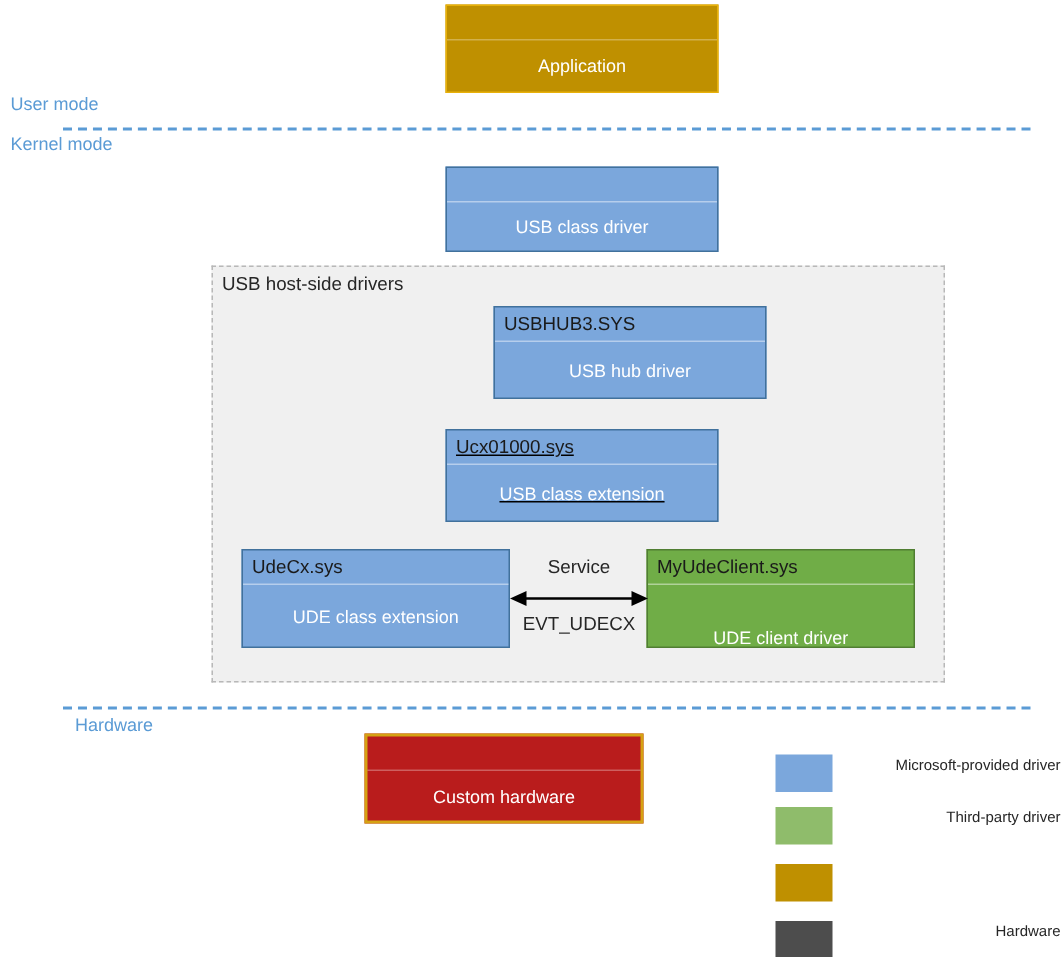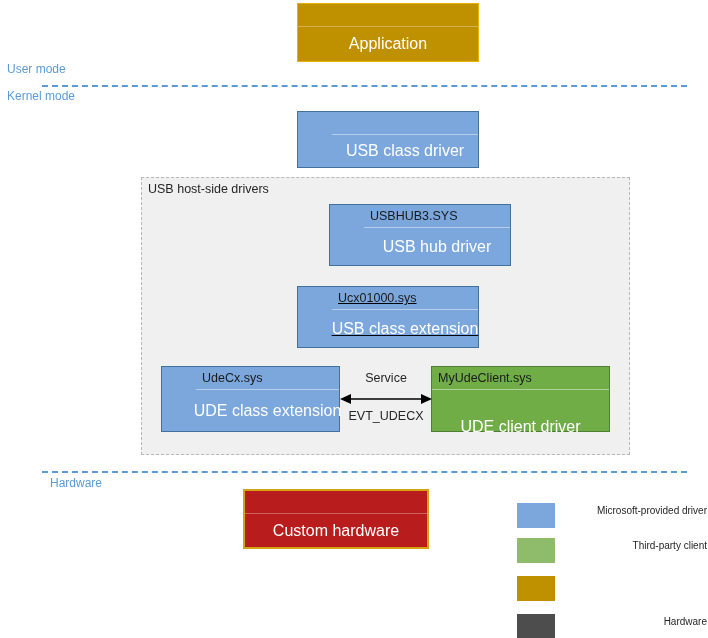--- a/index.html
+++ b/index.html
@@ -32,25 +32,25 @@
     color: #1a1a1a;
     border-bottom: 1px solid rgba(255,255,255,0.45);
     white-space: nowrap;
     overflow: hidden;
   }
   .box .body {
     flex: 1 1 auto;
     display: flex;
     align-items: center;
     justify-content: center;
-    font-size: 16px;
+    font-size: 12px;
     color: #ffffff;
     white-space: nowrap;
   }
-  .box.blue   { background: #7BA7DC; border-color: #41719C; padding-left: 34px; }
+  .box.blue   { background: #7BA7DC; border-color: #41719C; }
   .box.green  { background: #70AD47; border-color: #507E32; }
   .box.gold   { background: #BF9000; border-color: #E8B10A; }
   .box.gray   { background: #b91c1c; border-color: #D5A213; border-width: 2px; }
   .box.gray .hdr { border-bottom-color: rgba(255,255,255,0.30); }
   .box.gold .hdr { border-bottom-color: rgba(255,255,255,0.30); }
 
   
   .group {
     position: absolute;
     background: #F0F0F0;
@@ -168,21 +168,21 @@
 
   <div class="legend" style="left:517px; top:503px; width:191px; height:130px;">
 
     <div class="legend-row" style="left:0px; top:0px;">
       <div class="legend-swatch" style="background:#7BA7DC;"></div>
       <div class="legend-label">Microsoft-provided driver</div>
     </div>
 
     <div class="legend-row" style="left:0px; top:35px;">
       <div class="legend-swatch" style="background:#8FBC6B;"></div>
-      <div class="legend-label">Third-party client</div>
+      <div class="legend-label">Third-party driver</div>
     </div>
 
     <div class="legend-row" style="left:0px; top:73px;">
       <div class="legend-swatch" style="background:#BF9000;"></div>
     </div>
 
     <div class="legend-row" style="left:0px; top:111px;">
       <div class="legend-swatch" style="background:#4D4D4D;"></div>
       <div class="legend-label">Hardware</div>
     </div>

